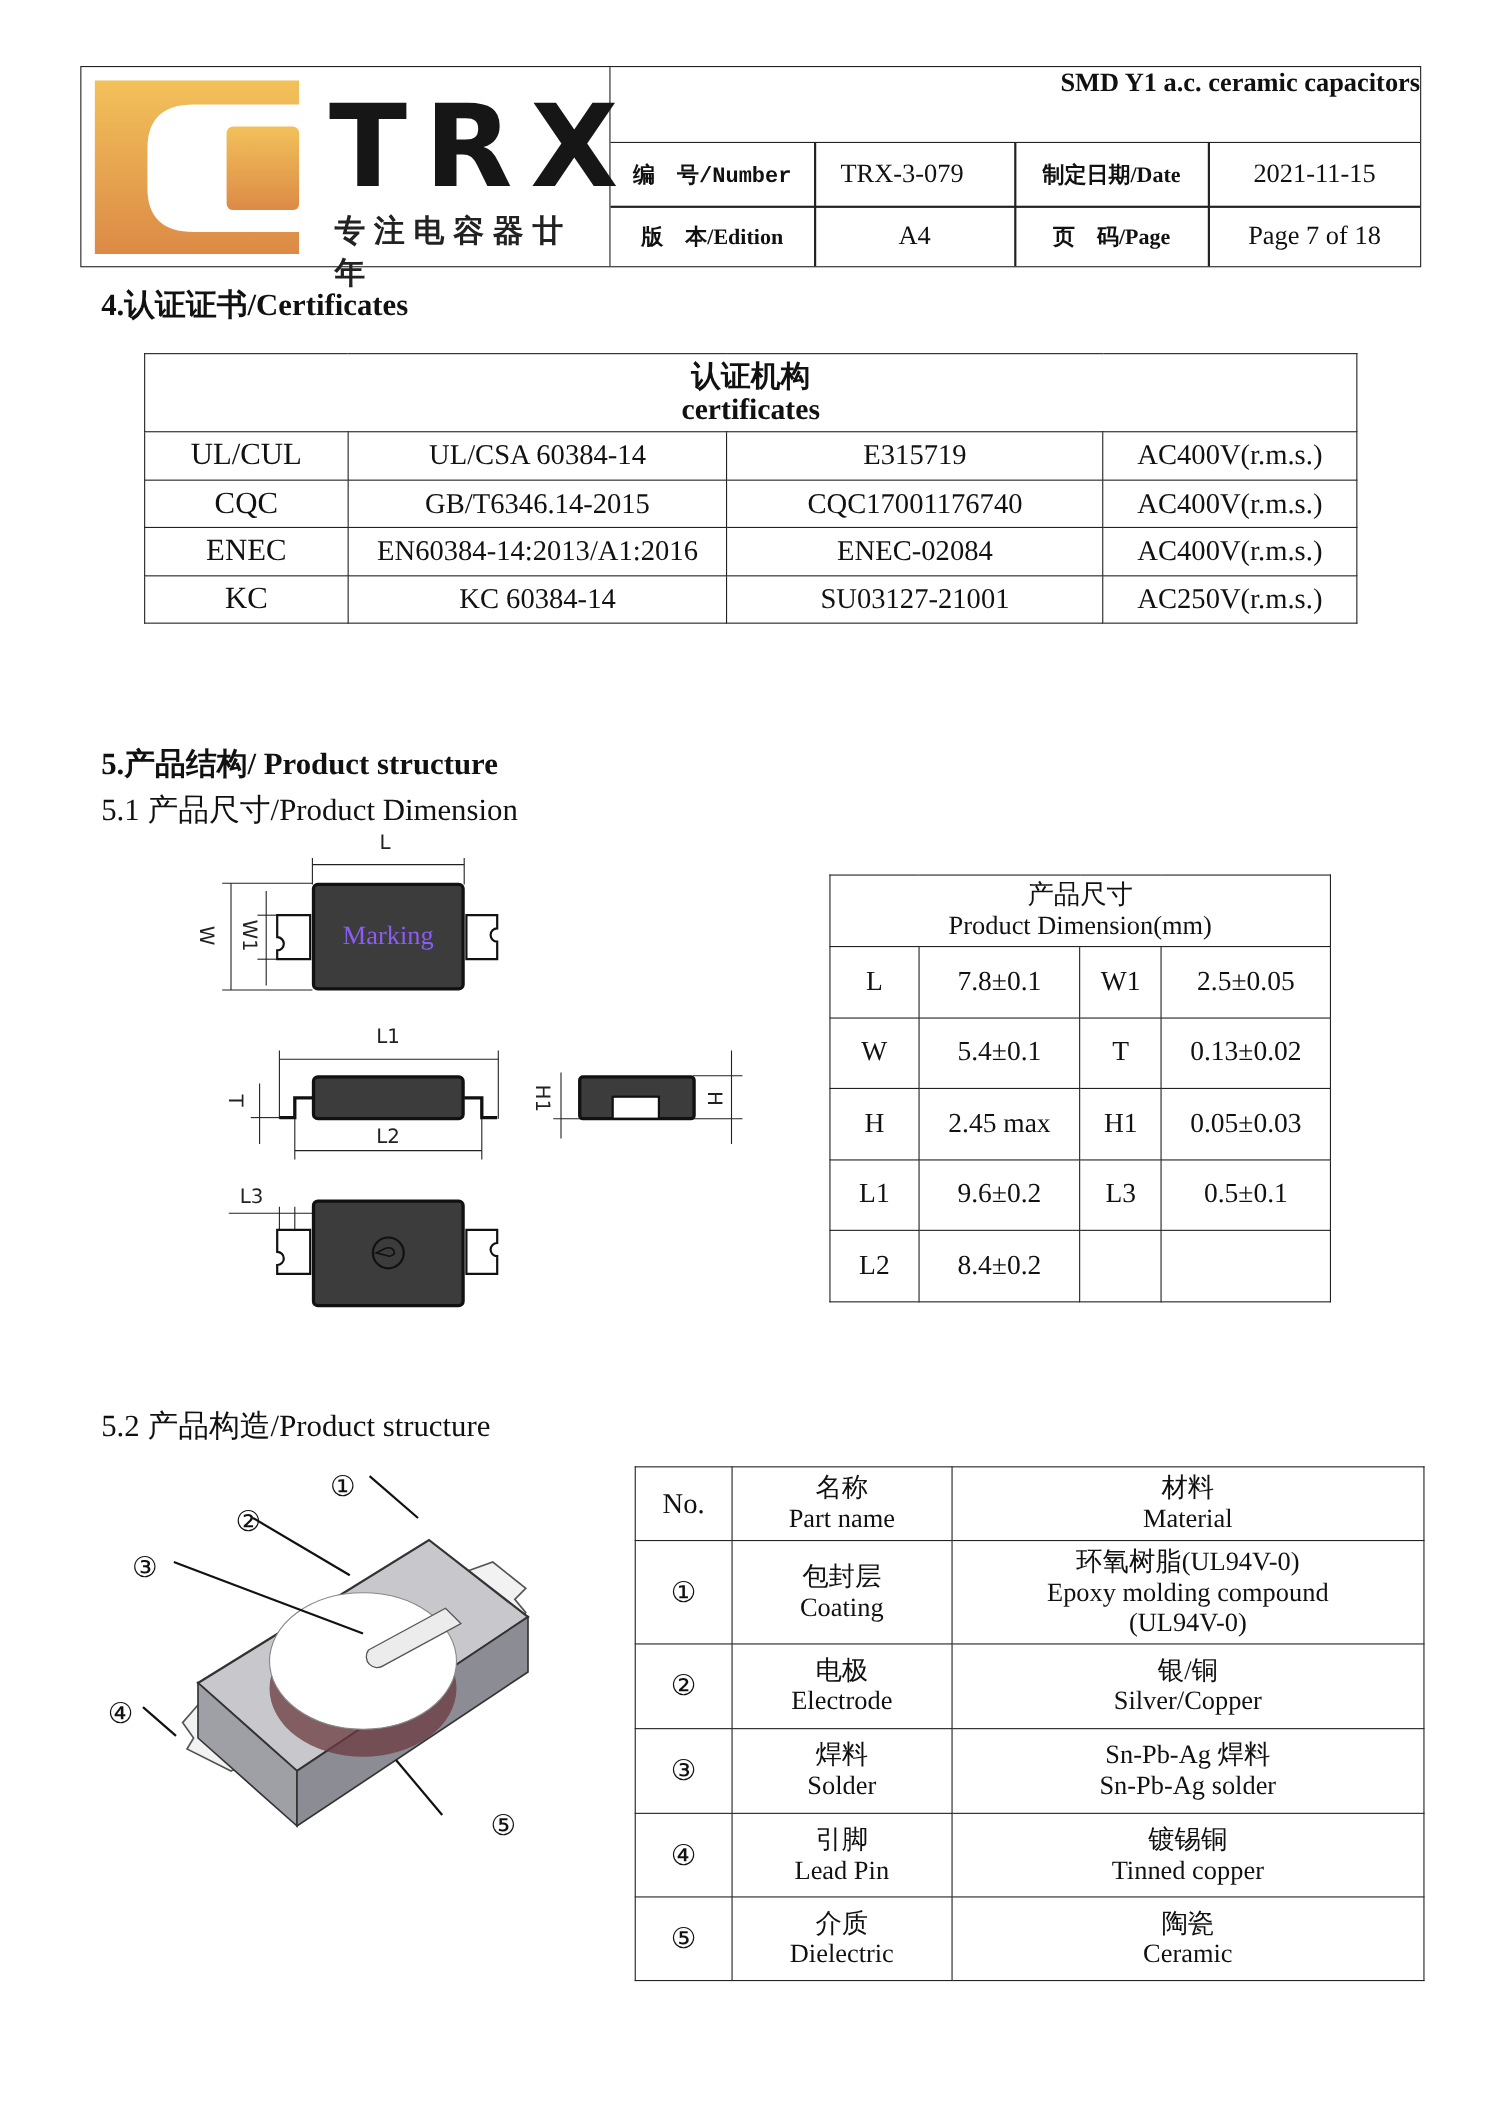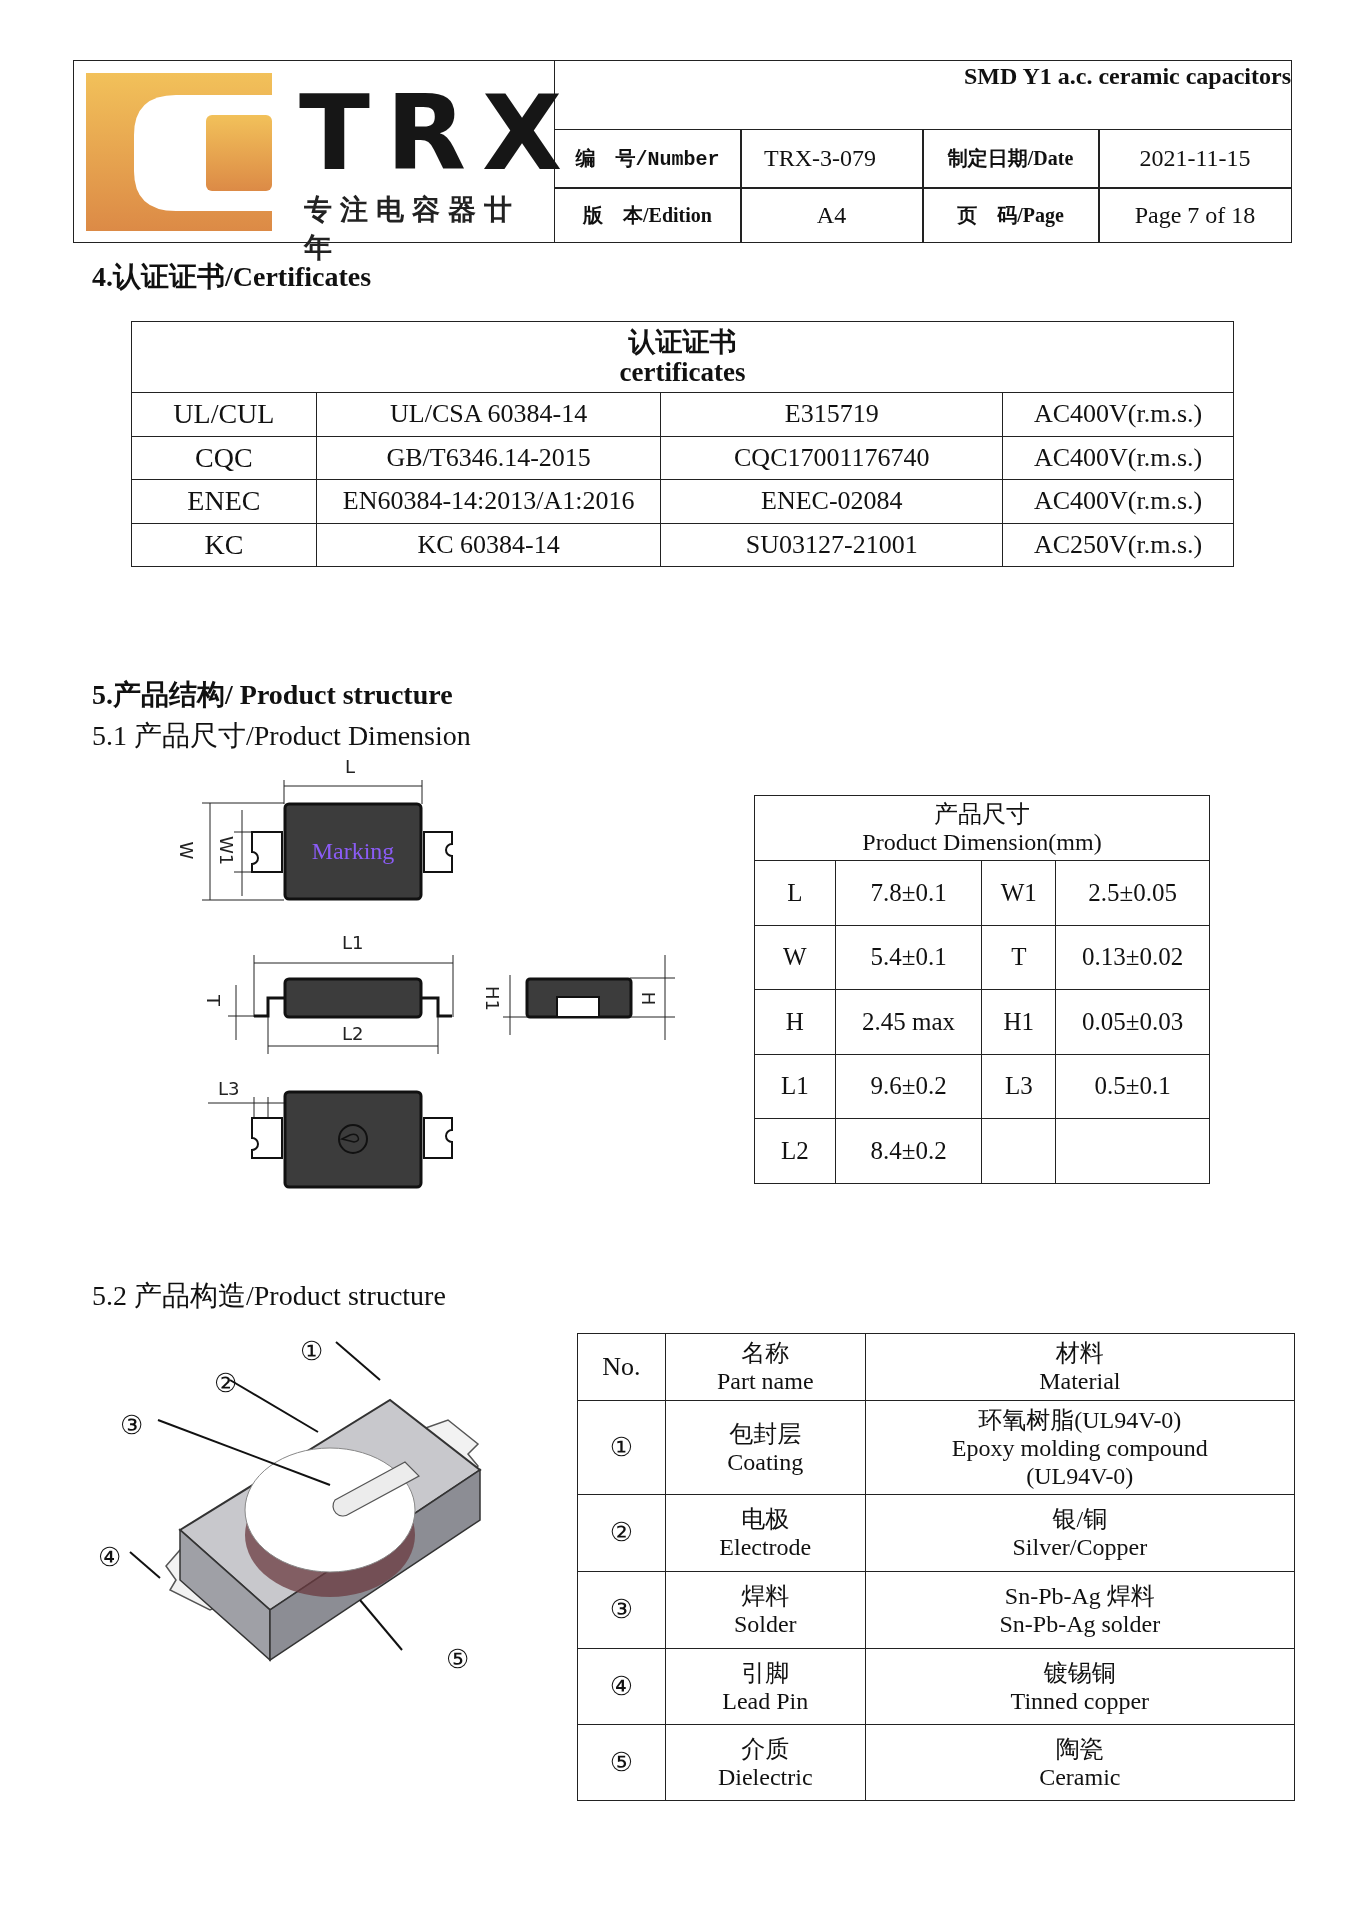--- a/index.html
+++ b/index.html
@@ -91,21 +91,21 @@
 <table id="cert-table" class="abs">
   <colgroup>
       <col style="width:185px">
       <col style="width:345px">
       <col style="width:342px">
       <col style="width:231px">
     </colgroup>
   <tbody>
       <tr class="title">
     <td colspan="4">
-      <div>认证证书</div>
+      <div>认证机构</div>
       <div>certificates</div>
     </td>
   </tr>
   <tr class="row">
     <td class="first">UL/CUL</td>
     <td>UL/CSA 60384-14</td>
     <td>E315719</td>
     <td>AC400V(r.m.s.)</td>
   </tr>
   <tr class="row">

